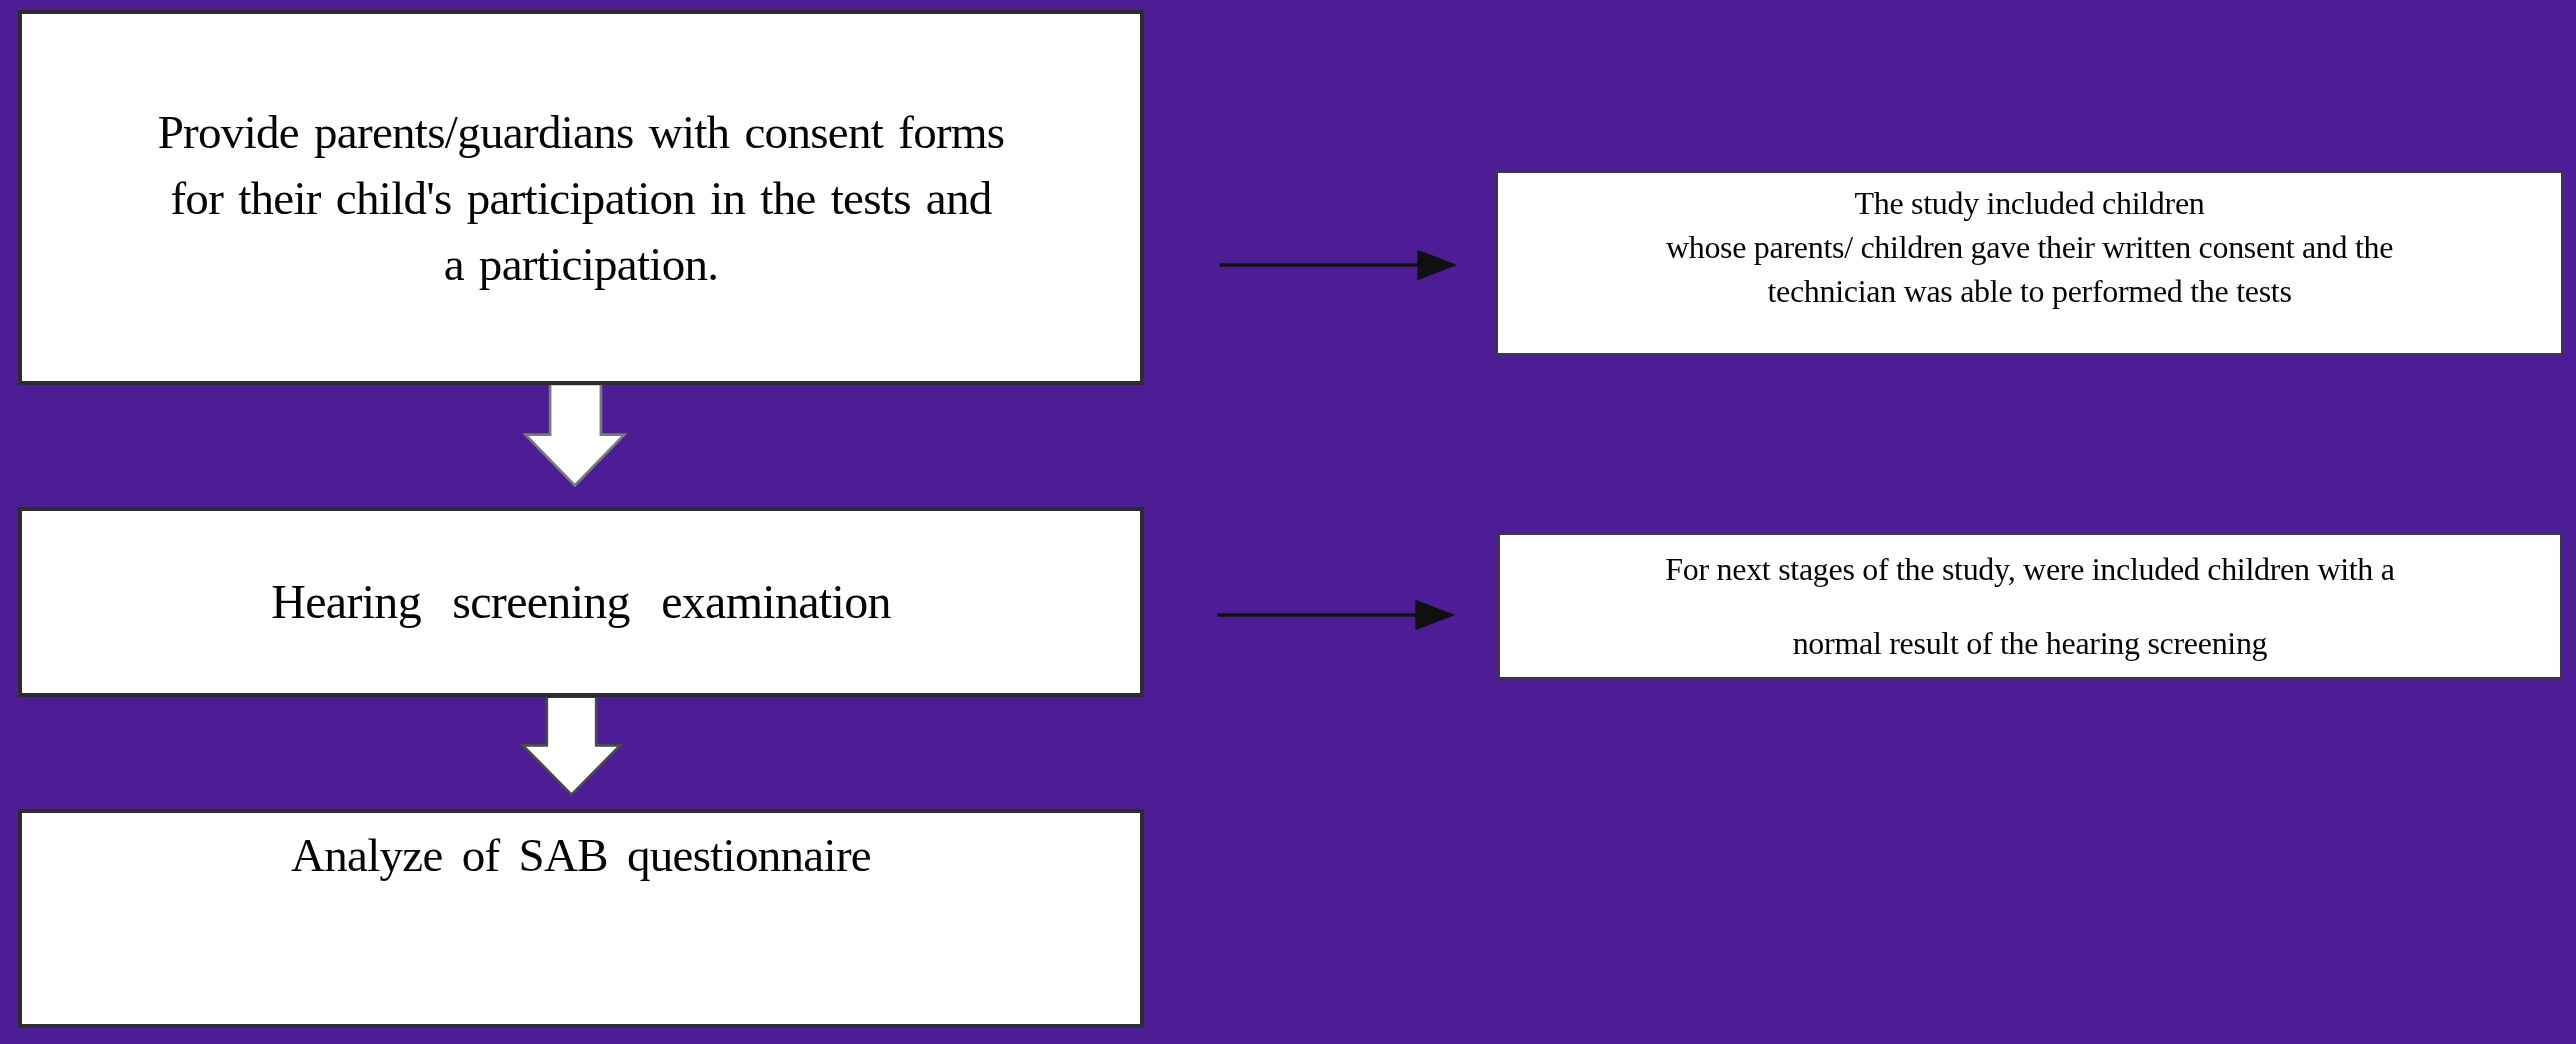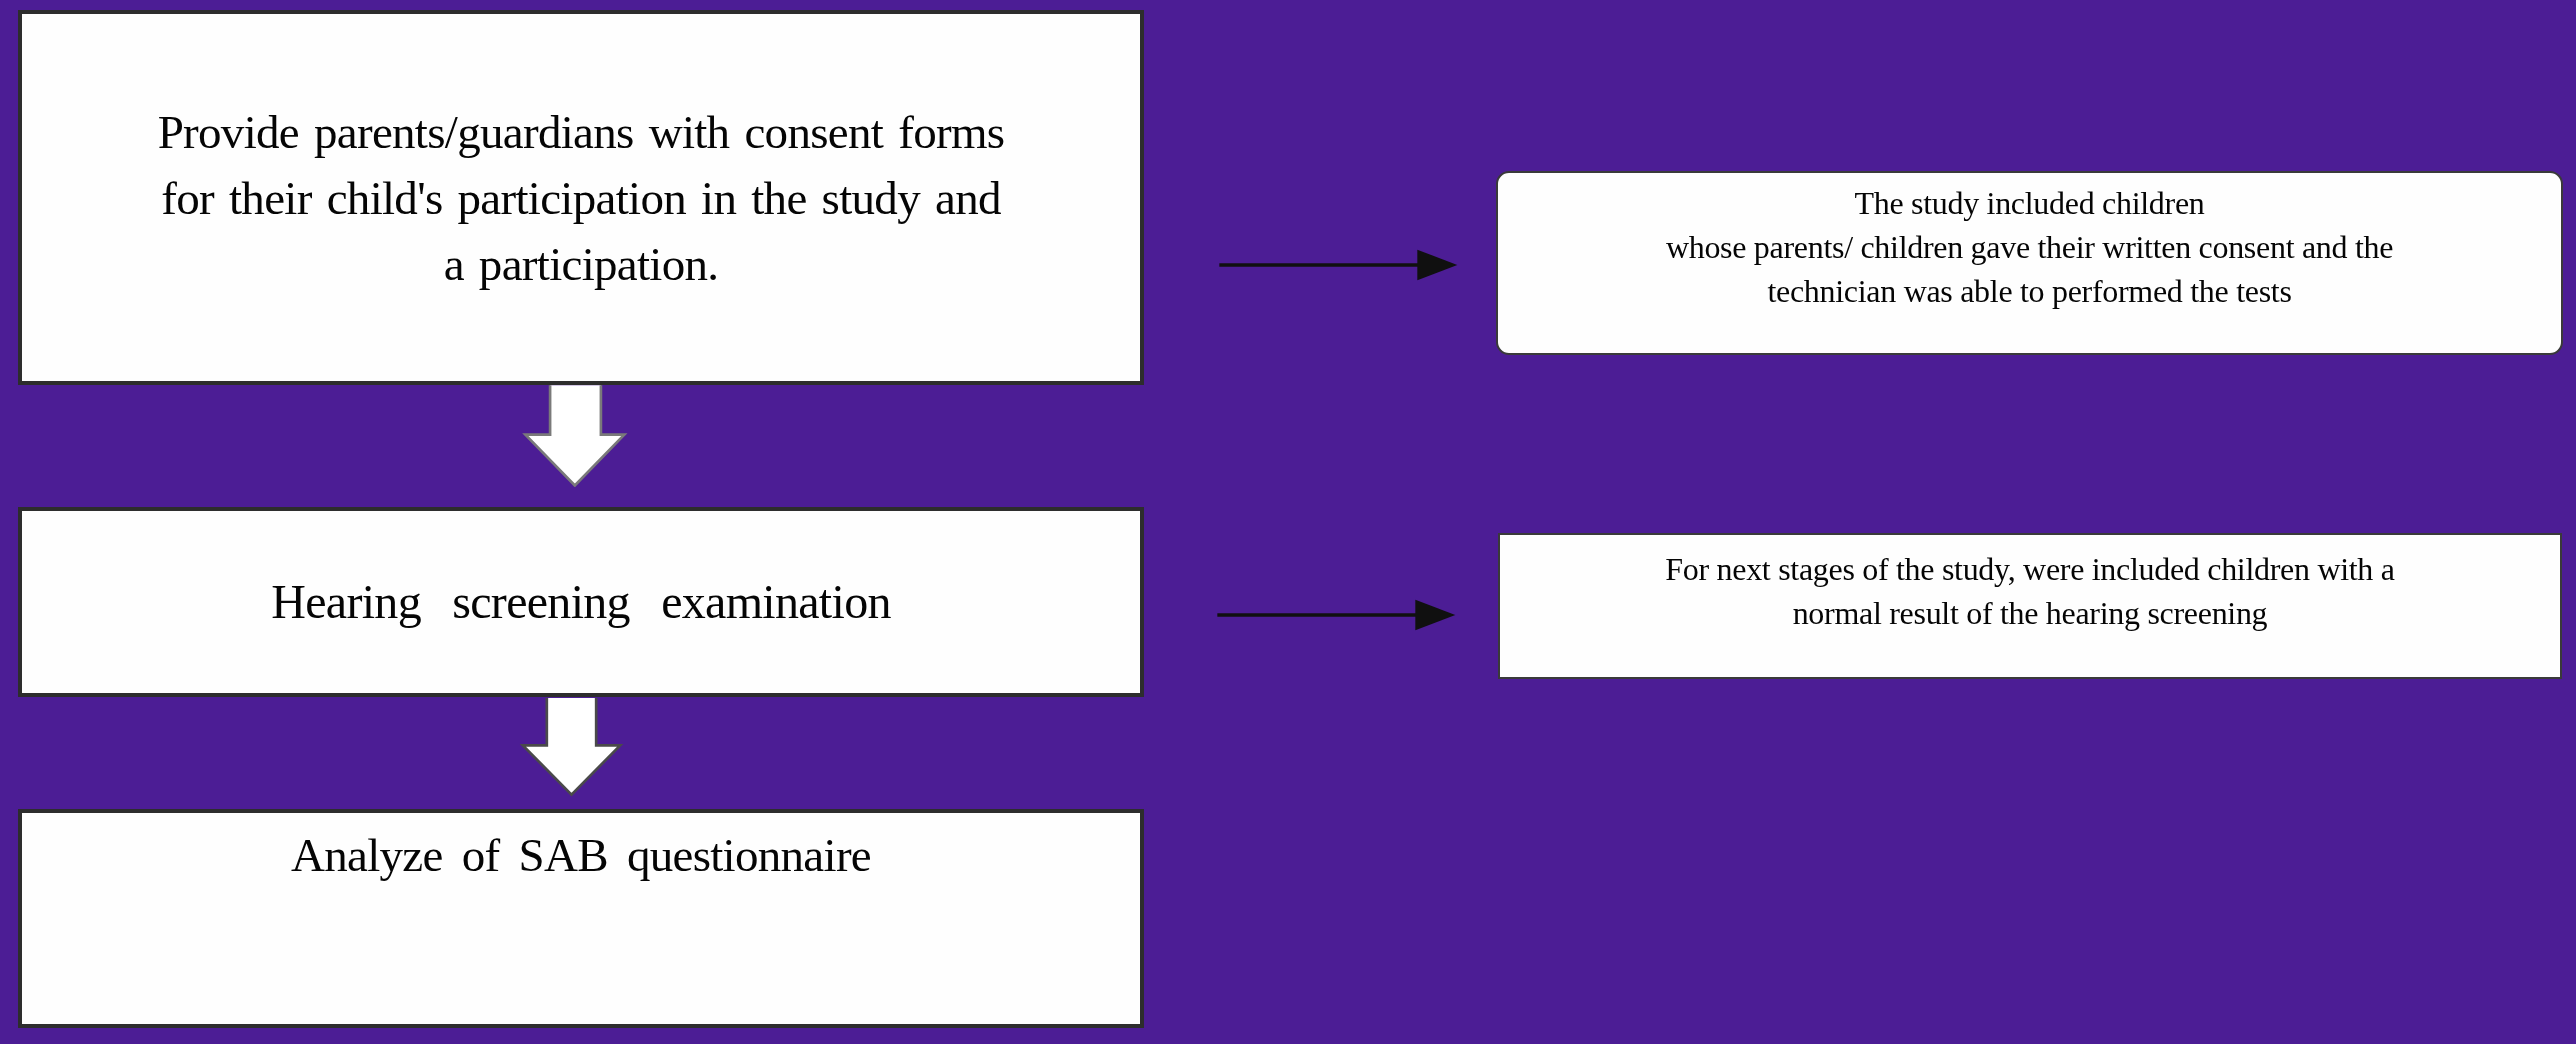--- a/index.html
+++ b/index.html
@@ -60,42 +60,42 @@
     width: 1126px; height: 219px;
     justify-content: flex-start;
     line-height: 85px;
     word-spacing: 8px;
   }
   #note1 {
     left: 1496px; top: 171px;
     width: 1067px; height: 184px;
     padding-top: 8px;
     justify-content: flex-start;
-    border-radius: 13px;
   }
   #note2 {
     left: 1498px; top: 533px;
     width: 1064px; height: 146px;
     padding-top: 12px;
     justify-content: flex-start;
+    gap: 30px;
   }
   .connector {
     position: absolute;
     display: block;
   }
   .txt-line { white-space: nowrap; }
 </style>
 </head>
 <body>
 
 <div class="canvas">
 
   <section class="box step" id="step1">
     <div class="txt-line">Provide parents/guardians with consent forms</div>
-    <div class="txt-line">for their child's participation in the study and</div>
+    <div class="txt-line">for their child's participation in the tests and</div>
     <div class="txt-line">a participation.</div>
   </section>
 
   <svg class="connector" style="left:522px; top:385px;" width="107" height="102" viewBox="0 0 160 152">
     <path d="M42,0 L42,74 L5,74 L79,150 L153,74 L118,74 L118,0" stroke-width="4" stroke-linejoin="miter" fill="#ffffff" stroke="#7a7a7a"></path>
   </svg>
 
   <section class="box step" id="step2">
     <div class="txt-line">Hearing screening examination</div>
   </section>

